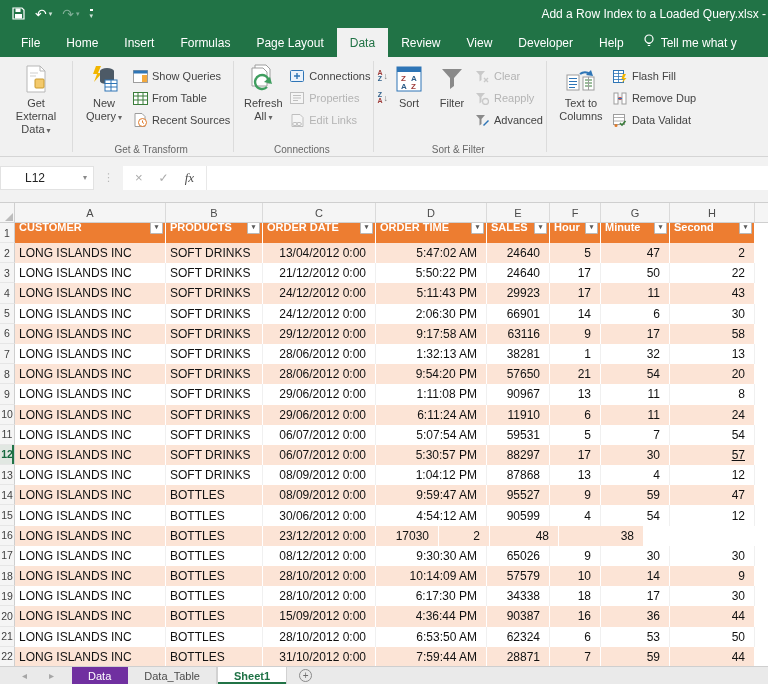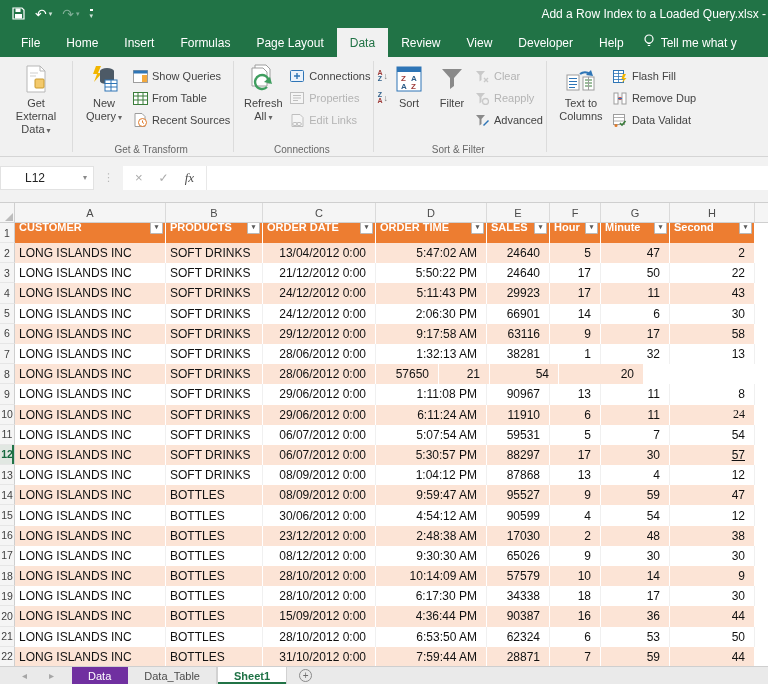--- a/index.html
+++ b/index.html
@@ -514,20 +514,21 @@
           <div class="cell plain al-r" style="width: 51px;">1</div>
           <div class="cell plain al-r" style="width: 69px;">32</div>
           <div class="cell plain al-r" style="width: 85px;">13</div>
           <div class="cell extra" style="width: 13px;"></div>
         </div>
         <div class="grow">
           <div class="rownum">8</div>
           <div class="cell band al-l" style="width: 151px;">LONG ISLANDS INC</div>
           <div class="cell band al-l" style="width: 97px;">SOFT DRINKS</div>
           <div class="cell band al-r" style="width: 113px;">28/06/2012 0:00</div>
+          <div class="cell band al-r" style="width: 111px;">9:54:20 PM</div>
           <div class="cell band al-r" style="width: 63px;">57650</div>
           <div class="cell band al-r" style="width: 51px;">21</div>
           <div class="cell band al-r" style="width: 69px;">54</div>
           <div class="cell band al-r" style="width: 85px;">20</div>
           <div class="cell extra" style="width: 13px;"></div>
         </div>
         <div class="grow">
           <div class="rownum">9</div>
           <div class="cell plain al-l" style="width: 151px;">LONG ISLANDS INC</div>
           <div class="cell plain al-l" style="width: 97px;">SOFT DRINKS</div>
@@ -541,21 +542,21 @@
         </div>
         <div class="grow">
           <div class="rownum">10</div>
           <div class="cell band al-l" style="width: 151px;">LONG ISLANDS INC</div>
           <div class="cell band al-l" style="width: 97px;">SOFT DRINKS</div>
           <div class="cell band al-r" style="width: 113px;">29/06/2012 0:00</div>
           <div class="cell band al-r" style="width: 111px;">6:11:24 AM</div>
           <div class="cell band al-r" style="width: 63px;">11910</div>
           <div class="cell band al-r" style="width: 51px;">6</div>
           <div class="cell band al-r" style="width: 69px;">11</div>
-          <div class="cell band al-r" style="width: 85px; font-family: Liberation Serif, serif;">24</div>
+          <div class="cell band al-r" style="width: 85px;">24</div>
           <div class="cell extra" style="width: 13px;"></div>
         </div>
         <div class="grow">
           <div class="rownum">11</div>
           <div class="cell plain al-l" style="width: 151px;">LONG ISLANDS INC</div>
           <div class="cell plain al-l" style="width: 97px;">SOFT DRINKS</div>
           <div class="cell plain al-r" style="width: 113px;">06/07/2012 0:00</div>
           <div class="cell plain al-r" style="width: 111px;">5:07:54 AM</div>
           <div class="cell plain al-r" style="width: 63px;">59531</div>
           <div class="cell plain al-r" style="width: 51px;">5</div>
@@ -609,21 +610,20 @@
           <div class="cell plain al-r" style="width: 51px;">4</div>
           <div class="cell plain al-r" style="width: 69px;">54</div>
           <div class="cell plain al-r" style="width: 85px;">12</div>
           <div class="cell extra" style="width: 13px;"></div>
         </div>
         <div class="grow">
           <div class="rownum">16</div>
           <div class="cell band al-l" style="width: 151px;">LONG ISLANDS INC</div>
           <div class="cell band al-l" style="width: 97px;">BOTTLES</div>
           <div class="cell band al-r" style="width: 113px;">23/12/2012 0:00</div>
-          <div class="cell band al-r" style="width: 111px;">2:48:38 AM</div>
           <div class="cell band al-r" style="width: 63px;">17030</div>
           <div class="cell band al-r" style="width: 51px;">2</div>
           <div class="cell band al-r" style="width: 69px;">48</div>
           <div class="cell band al-r" style="width: 85px;">38</div>
           <div class="cell extra" style="width: 13px;"></div>
         </div>
         <div class="grow">
           <div class="rownum">17</div>
           <div class="cell plain al-l" style="width: 151px;">LONG ISLANDS INC</div>
           <div class="cell plain al-l" style="width: 97px;">BOTTLES</div>

